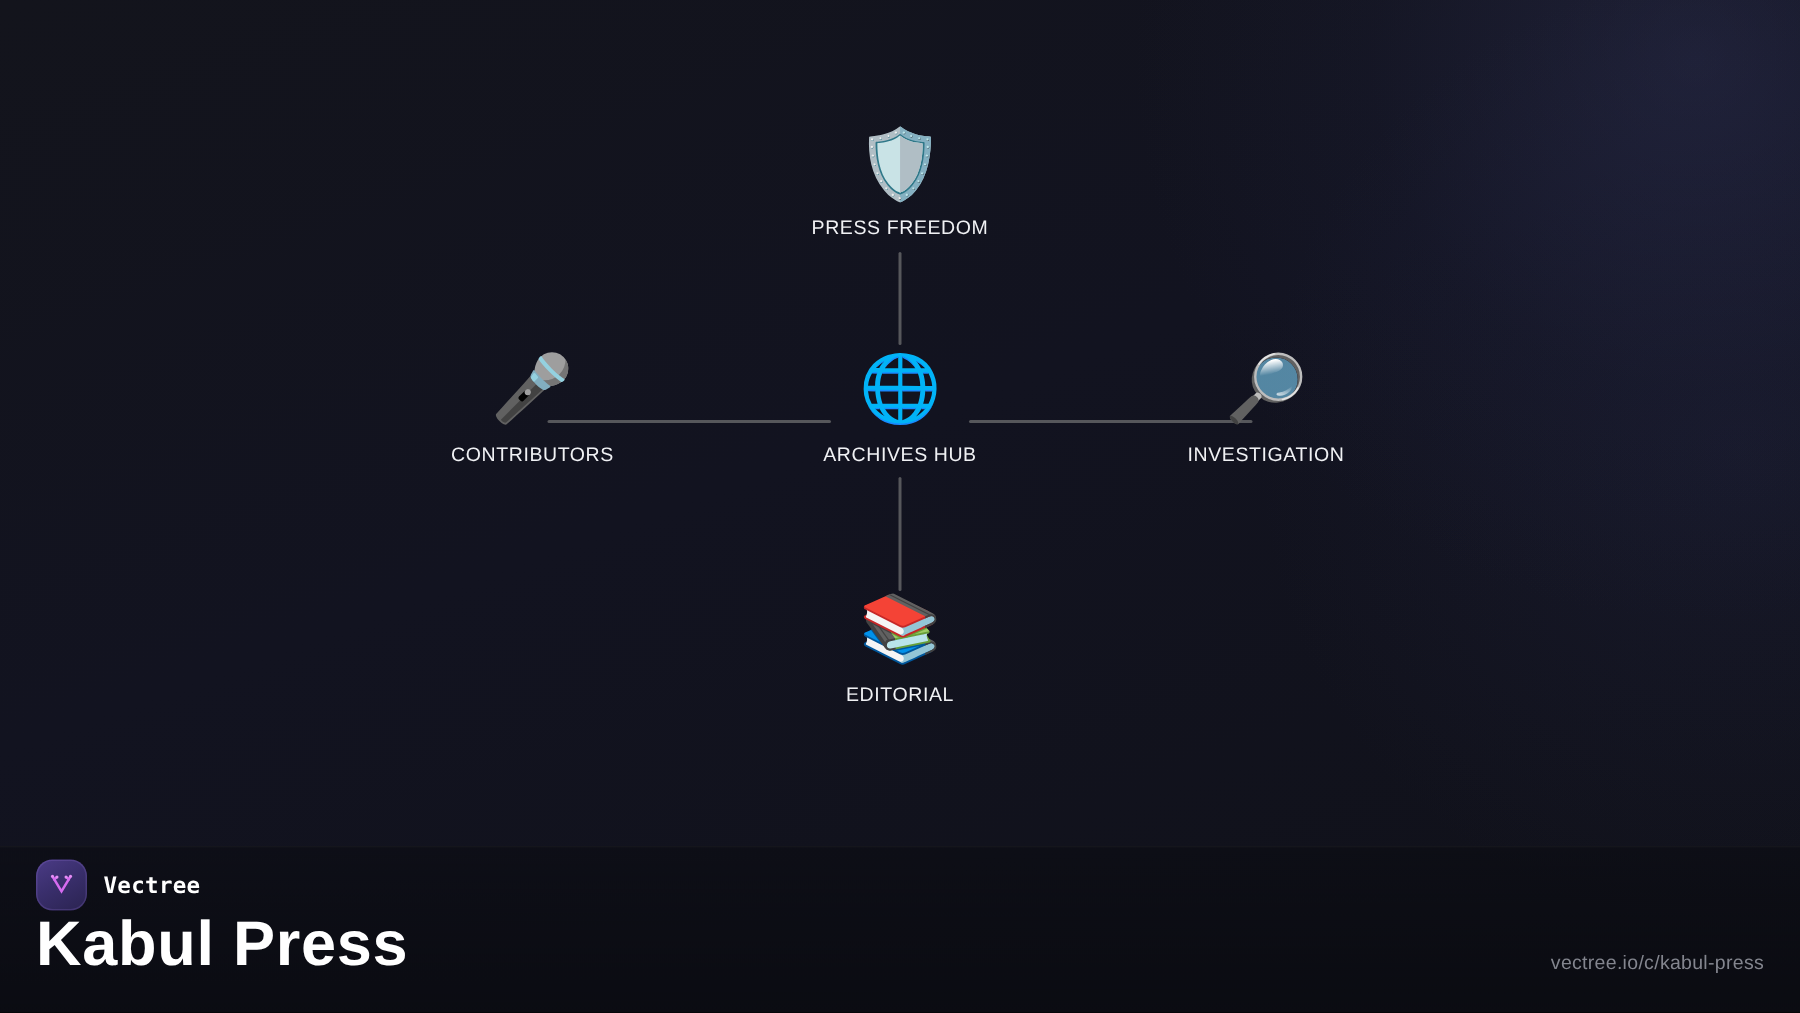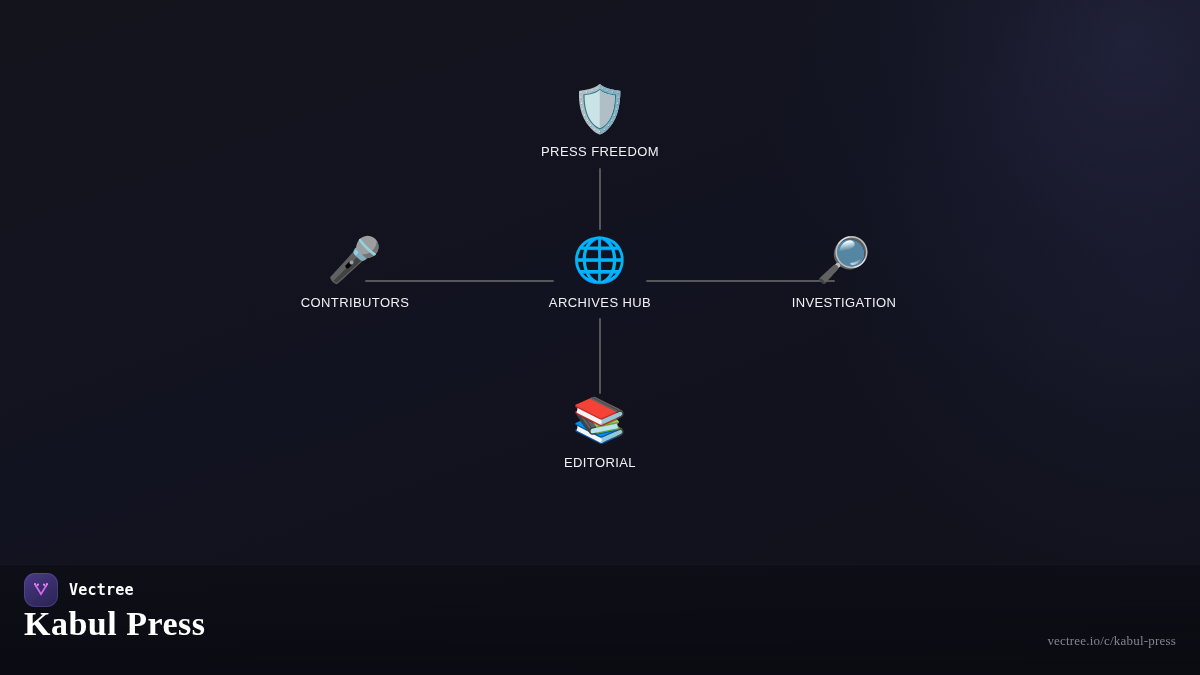--- a/index.html
+++ b/index.html
@@ -91,31 +91,31 @@
     font-family: "DejaVu Sans Mono", monospace;
     font-size: 15px;
     font-weight: bold;
     color: #ffffff;
     letter-spacing: 0.2px;
   }
   .page-title {
     position: absolute;
     left: 24px;
     top: 40px;
-    font-family: Liberation Serif, serif;
-    font-size: 34px;
+    font-family: Liberation Sans, sans-serif;
+    font-size: 42px;
     font-weight: bold;
     color: #ffffff;
     letter-spacing: 0.5px;
   }
   .url {
     position: absolute;
     right: 24px;
     bottom: 26px;
-    font-family: Liberation Serif, serif;
+    font-family: Liberation Sans, sans-serif;
     font-size: 13px;
     color: #83858e;
     letter-spacing: 0.2px;
   }
 </style>
 </head>
 <body>
 
 <div id="canvas">
 

